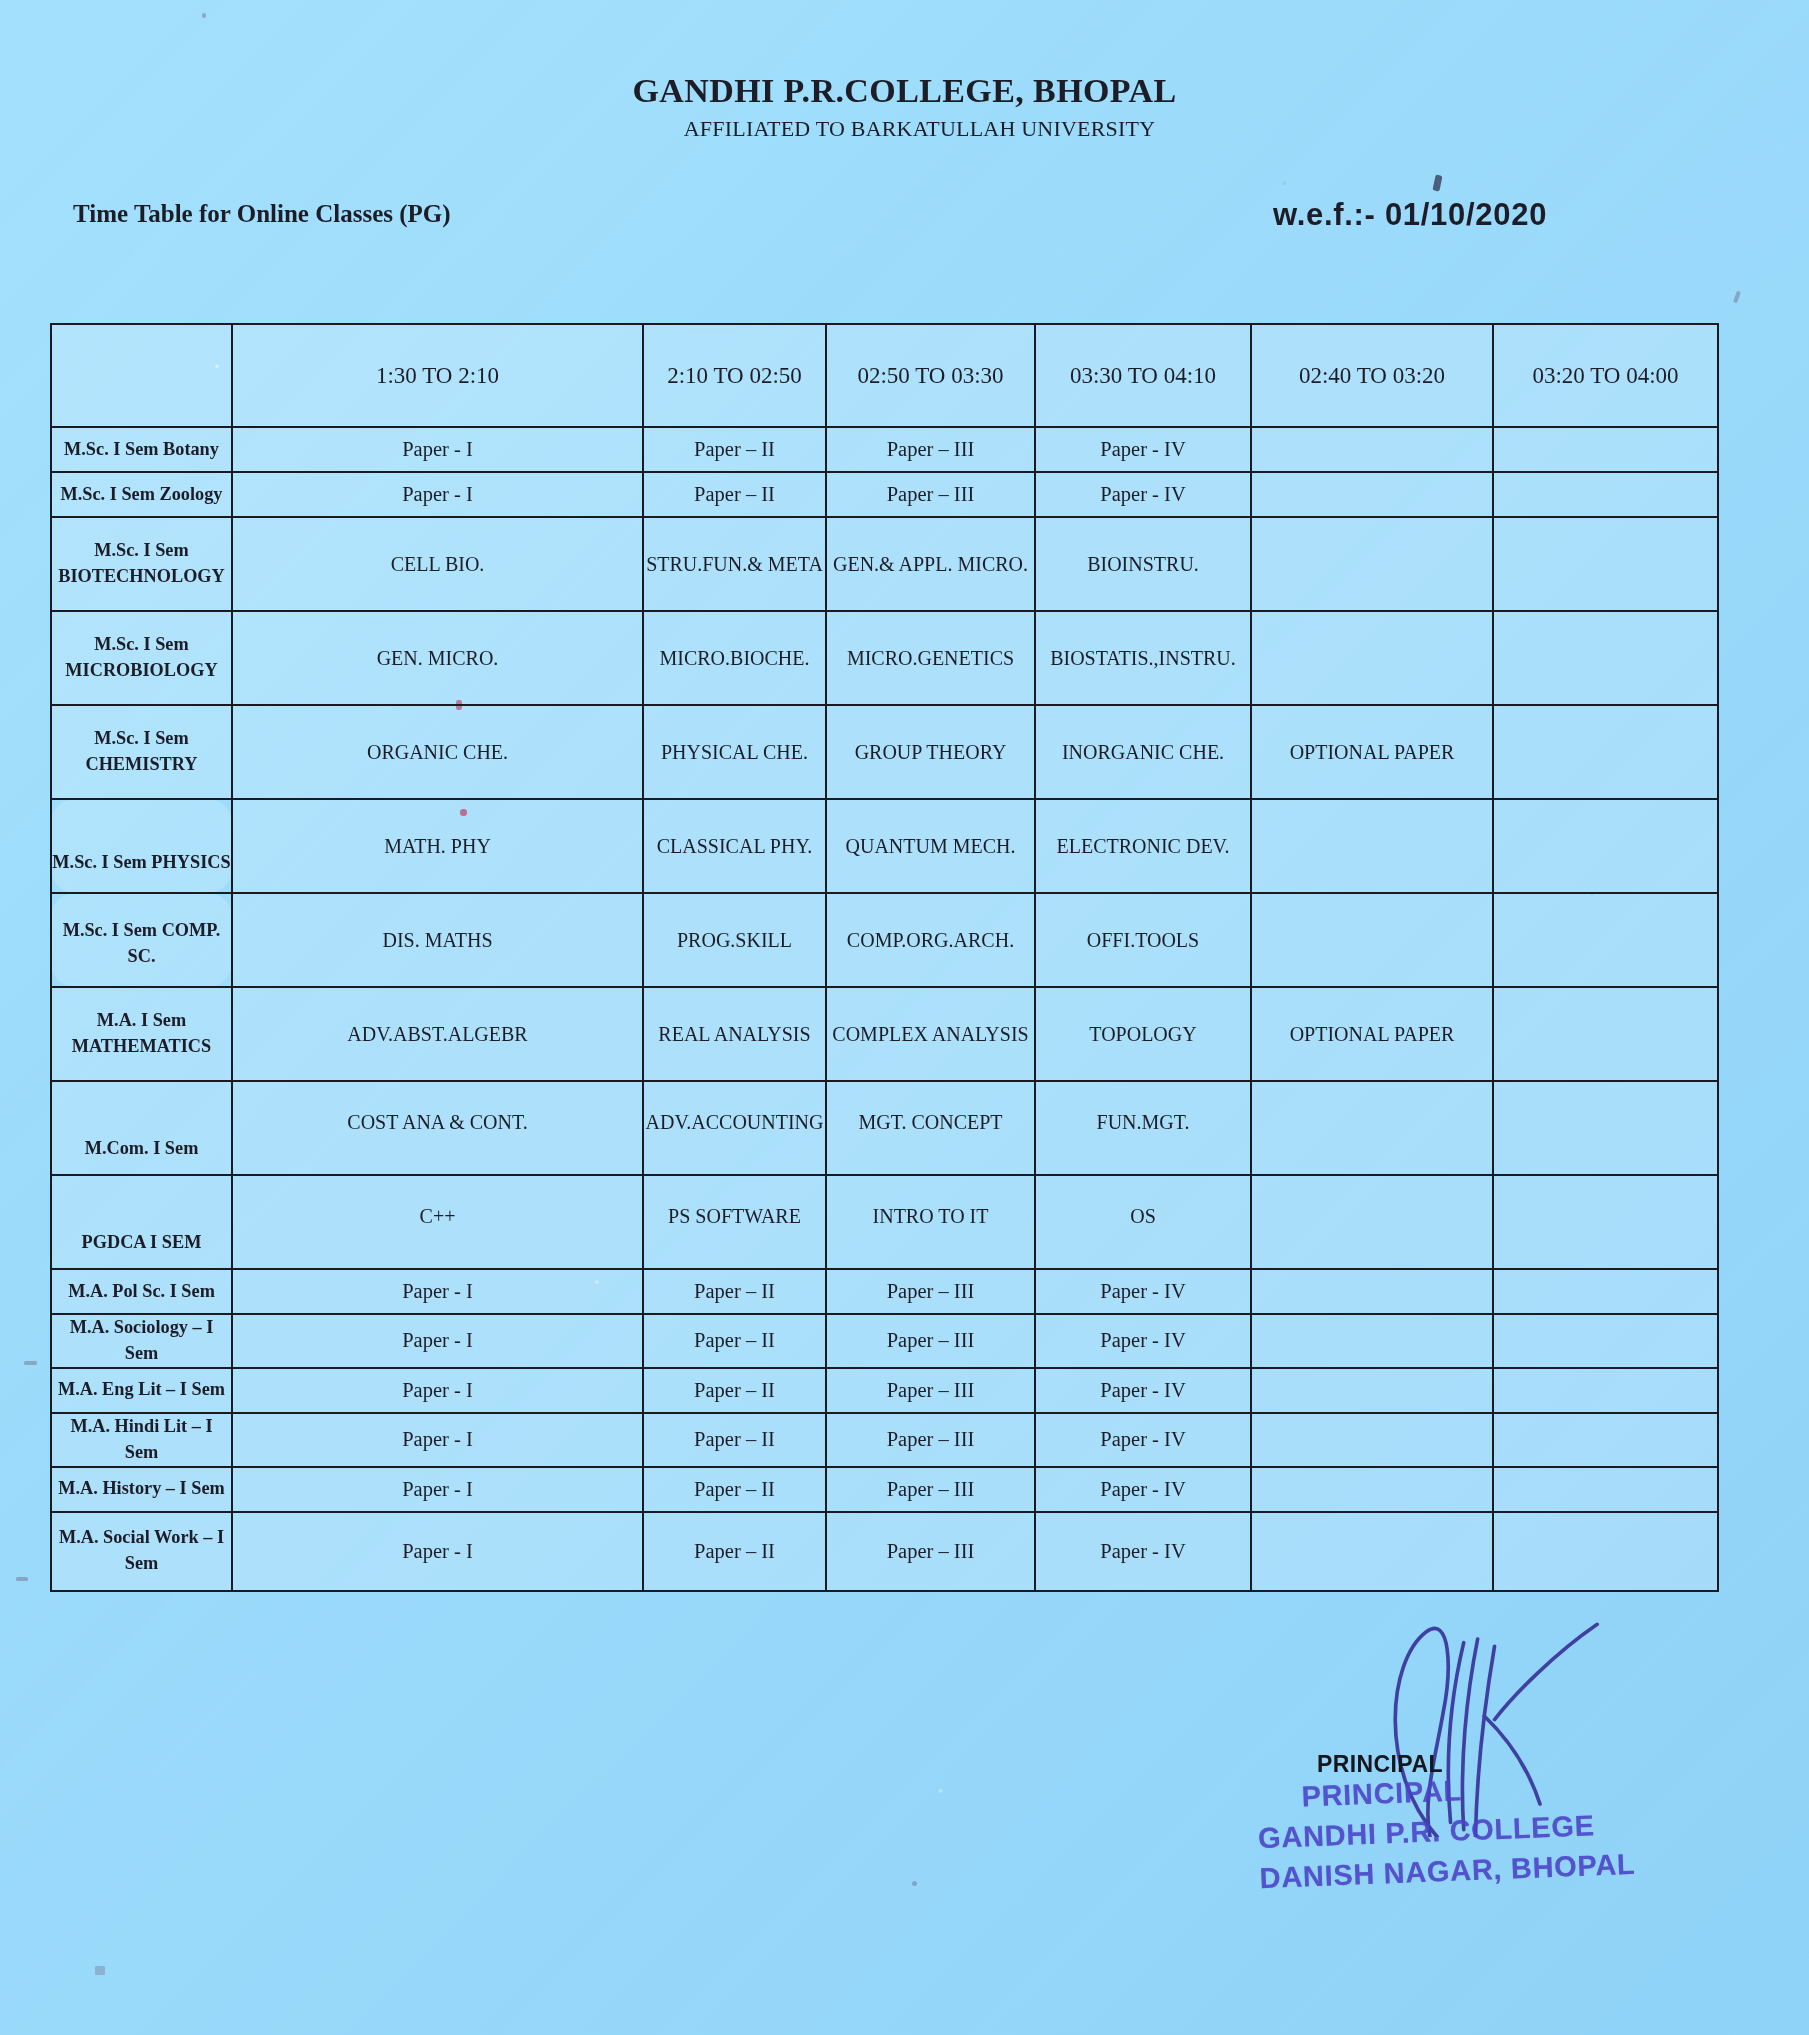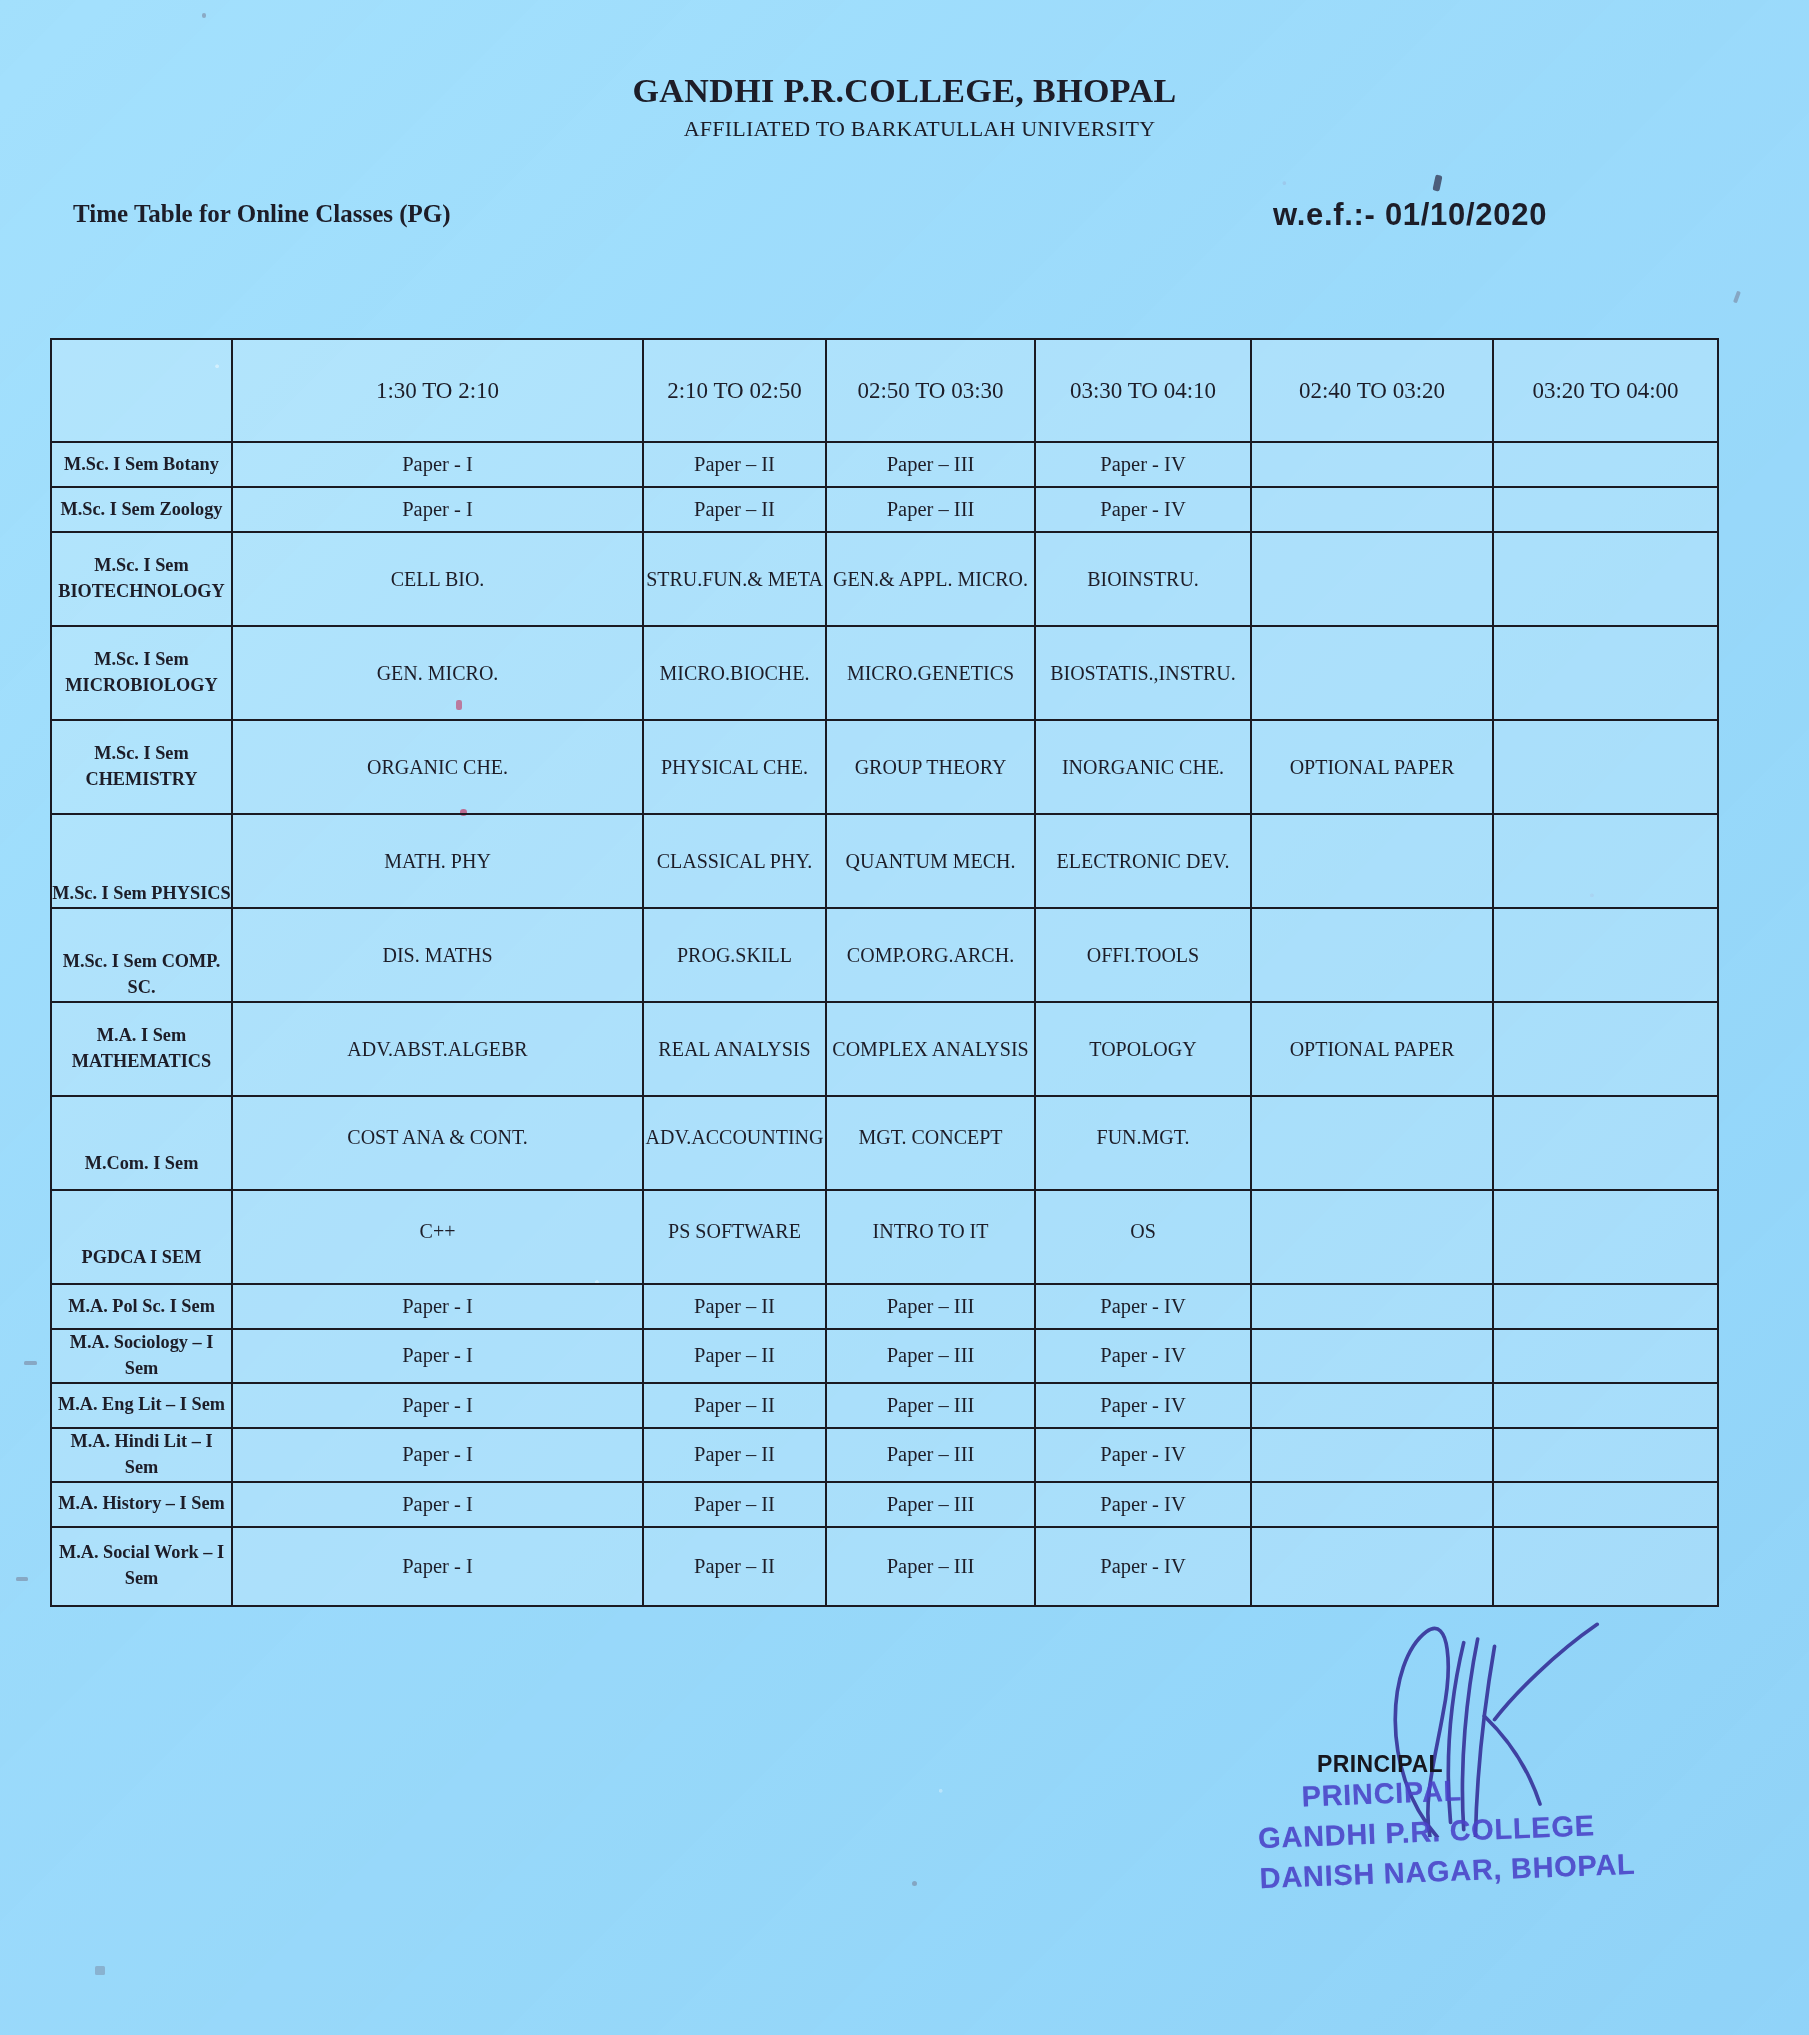--- a/index.html
+++ b/index.html
@@ -71,21 +71,21 @@
     left: 1273px;
     font-family: "Liberation Sans", sans-serif;
     font-size: 31px;
     font-weight: bold;
     letter-spacing: 0.7px;
   }
 
   
   .tt-table {
     position: absolute;
-    top: 338px;
+    top: 323px;
     left: 50px;
     width: 1668px;
     border-collapse: collapse;
     table-layout: fixed;
     background: transparent;
   }
   .tt-table td, .tt-table th {
     border: 2.2px solid #1a1a22;
     padding: 0;
     background: rgba(255,255,255,0.18);
@@ -99,21 +99,21 @@
   }
   .subject-cell {
     text-align: center;
     font-size: 18.3px;
     font-weight: bold;
     vertical-align: middle;
     line-height: 1.42;
     padding: 0 4.4px;
   }
   .subject-cell.bottom { vertical-align: bottom; padding-bottom: 11.7px; border-radius: 7px; }
-  .subject-cell.low    { vertical-align: bottom; padding-bottom: 0; }
+  .subject-cell.low    { vertical-align: bottom; padding-bottom: 16px; border-radius: 24px; }
   .slot-cell {
     text-align: center;
     font-size: 20px;
     vertical-align: middle;
     padding: 0 2.9px;
   }
   .slot-cell.paper { font-size: 20.5px; }
   .slot-cell.toptext { vertical-align: top; padding-top: 29px; }
 
   .r-short  { height: 45px; }

